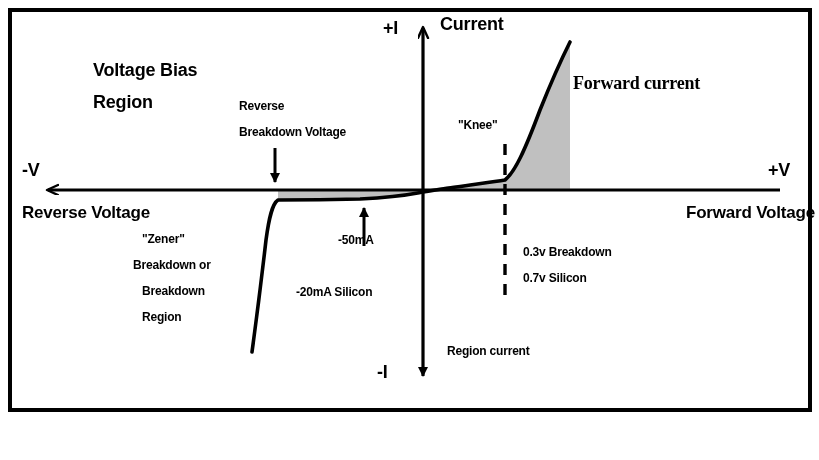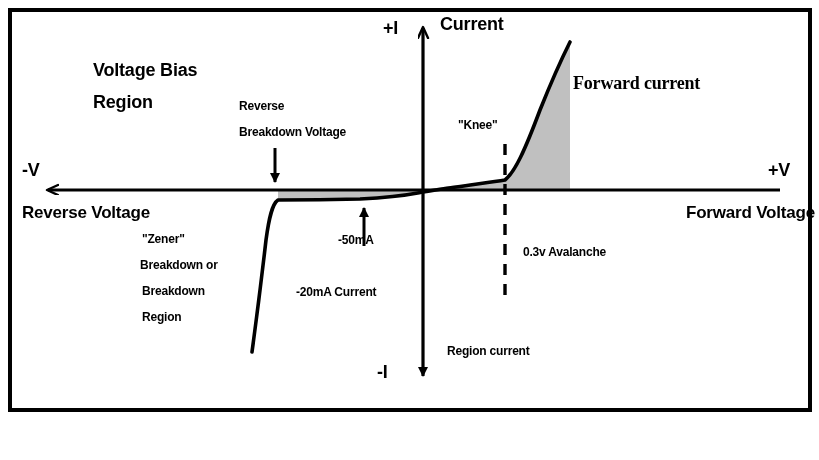--- a/index.html
+++ b/index.html
@@ -91,25 +91,26 @@
   <div class="lbl t18" style="left:768px; top:160px;">+V</div>
   <div class="lbl t17" style="left:658px; top:203px;margin-left:28px;">Forward Voltage</div>
 
   <div class="lbl t18" style="left:93px; top:60px;">Voltage Bias</div>
   <div class="lbl t18" style="left:93px; top:92px;">Region</div>
 
   <div class="lbl t16" style="left:239px; top:99px;">Reverse</div>
   <div class="lbl t16" style="left:239px; top:125px;">Breakdown Voltage</div>
 
   <div class="lbl t16" style="left:142px; top:232px;">"Zener"</div>
-  <div class="lbl t16" style="left:140px; top:258px;text-align:center;">Breakdown or</div>
+  <div class="lbl t16" style="left:133px; top:258px;text-align:center;">Breakdown or</div>
   <div class="lbl t16" style="left:142px; top:284px;">Breakdown</div>
   <div class="lbl t16" style="left:142px; top:310px;">Region</div>
 
   <div class="lbl t16" style="left:302px; top:233px;margin-left:36px;">-50mA</div>
-  <div class="lbl t16" style="left:296px; top:285px;">-20mA Current</div>
+  <div class="lbl t16" style="left:296px; top:285px;">-20mA Silicon</div>
 
   <div class="lbl t16" style="left:458px; top:118px;">"Knee"</div>
   <div class="lbl t18" style="left:573px; top:73px;font-family:Liberation Serif, serif;">Forward current</div>
 
-  <div class="lbl t16" style="left:523px; top:245px;">0.3v Avalanche</div>
+  <div class="lbl t16" style="left:523px; top:245px;">0.3v Breakdown</div>
+  <div class="lbl t16" style="left:523px; top:271px;">0.7v Silicon</div>
 
 </div>
 
 </body></html>

